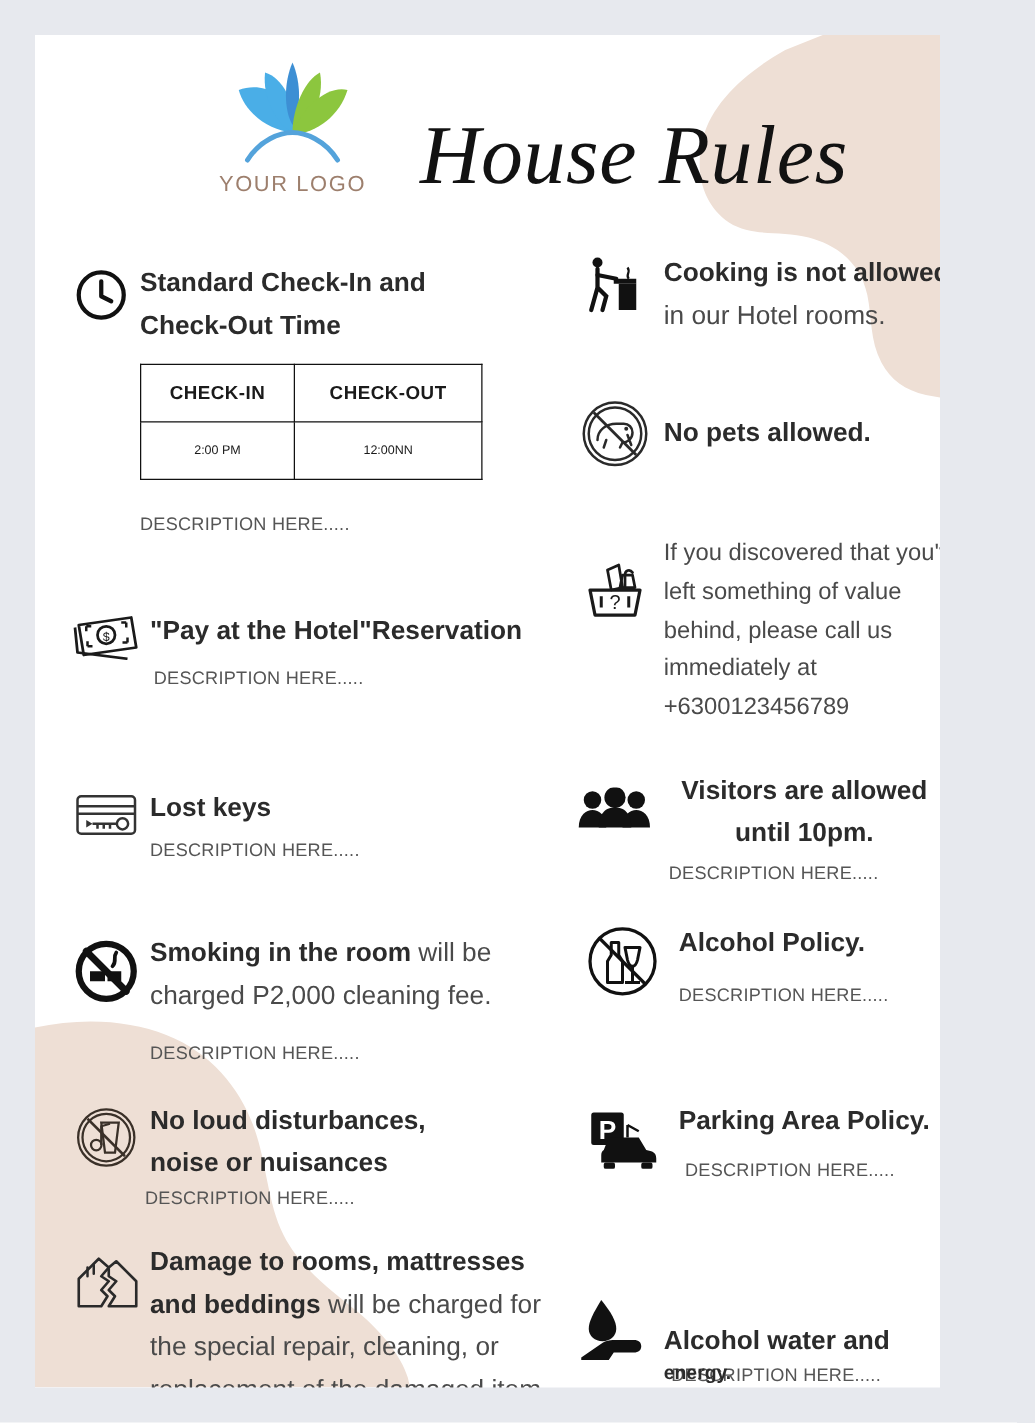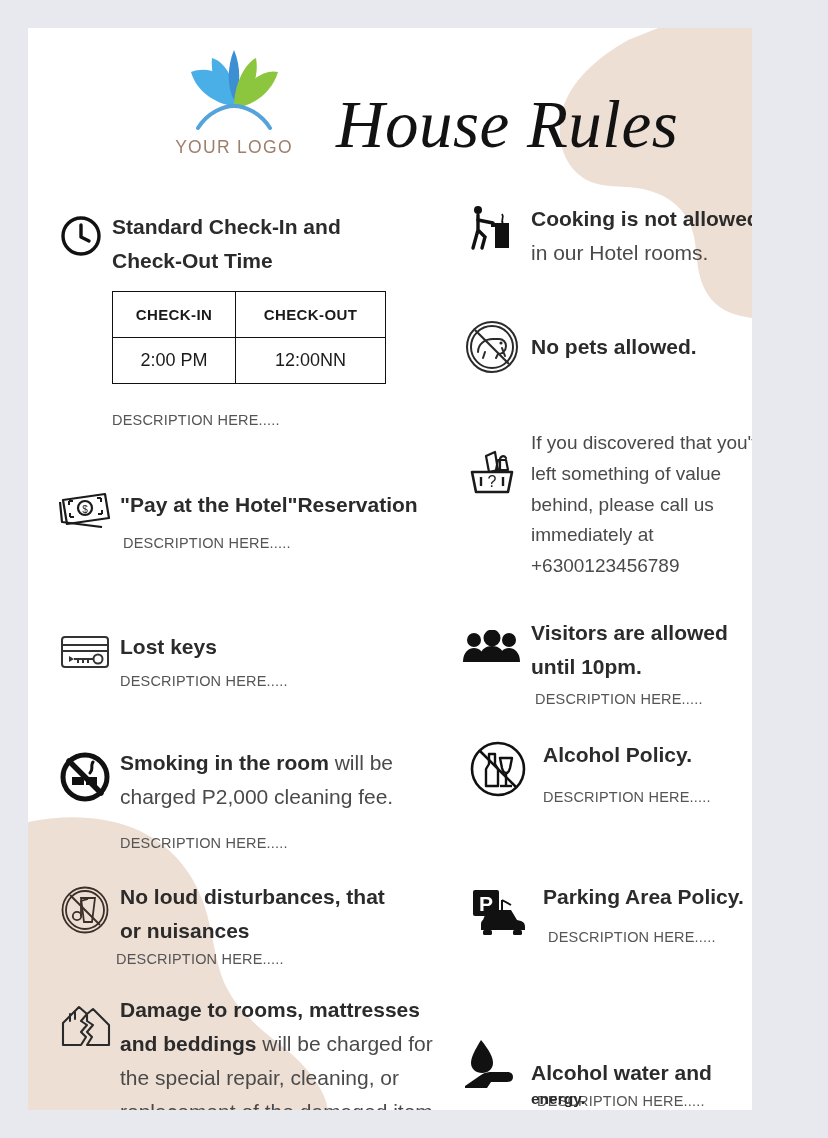--- a/index.html
+++ b/index.html
@@ -123,21 +123,21 @@
     text-align: center;
     color: #1a1a1a;
   }
   .ci-table th {
     font-size: 15px;
     font-weight: bold;
     letter-spacing: 0.4px;
     height: 46px;
   }
   .ci-table td {
-    font-size: 18px;
+    font-size: 10px;
     font-weight: normal;
     height: 46px;
     margin-left: 32px;
   }
 
   .overlap-wrap { position: relative; height: 24px; }
   .overlap-wrap > span { position: absolute; left: 0; top: 0; white-space: nowrap; }
   .overlap-wrap .ov-a { left: 6px; }
   .overlap-wrap .ov-b { left: 0px; font-weight: bold; font-size: 15.5px; color: #2b2b2b; }
 </style>
@@ -270,21 +270,21 @@
         <svg width="56" height="56" viewBox="0 0 56 56">
           <circle cx="28" cy="28" r="22.5" fill="none" stroke="#3a3028" stroke-width="1.8"></circle>
           <circle cx="28" cy="28" r="19" fill="none" stroke="#3a3028" stroke-width="1.8"></circle>
           <path d="M24 16 L38 16 L35 40 L27 40 Z" fill="none" stroke="#3a3028" stroke-width="1.8"></path>
           <circle cx="20" cy="34" r="4.2" fill="none" stroke="#3a3028" stroke-width="1.8"></circle>
           <path d="M24 34 L24 19 L31 17" fill="none" stroke="#3a3028" stroke-width="1.8"></path>
           <line x1="13" y1="13" x2="43" y2="43" stroke="#3a3028" stroke-width="2"></line>
         </svg>
       </div>
       <div class="txt-cell">
-        <div class="rule-title" style="max-width:265px;">No loud disturbances, that or nuisances</div>
+        <div class="rule-title" style="max-width:265px;">No loud disturbances, noise or nuisances</div>
         <div class="desc" style="margin-top:0px; margin-left:-4px;">DESCRIPTION HERE.....</div>
       </div>
     </div>
 
     <div class="rule" style="top:805px; left:0; width:420px;">
       <div class="icon-cell" style="width:70px; padding-top:8px;">
         <svg width="56" height="50" viewBox="0 0 56 50">
           <path d="M6 22 L22 6 L30 13 L24 20 L30 24 L24 31 L29 36 L24 44 L6 44 Z" fill="none" stroke="#2a2a2a" stroke-width="2.1" stroke-linejoin="round"></path>
           <path d="M30 13 L36 8 L52 24 L52 44 L30 44 L35 36 L30 31 L36 24 L30 20 Z" fill="none" stroke="#2a2a2a" stroke-width="2.1" stroke-linejoin="round"></path>
           <path d="M13 13 L13 20 M18 11 L18 18" stroke="#2a2a2a" stroke-width="2" stroke-linecap="round"></path>
@@ -357,21 +357,21 @@
         <svg width="60" height="38" viewBox="0 0 60 38">
           <circle cx="12" cy="10" r="7" fill="#111"></circle>
           <path d="M1 32 C 1 22 7 18 12 18 C 17 18 23 22 23 32 Z" fill="#111"></path>
           <circle cx="47" cy="10" r="7" fill="#111"></circle>
           <path d="M36 32 C 36 22 42 18 47 18 C 52 18 58 22 58 32 Z" fill="#111"></path>
           <circle cx="30" cy="8" r="8.5" fill="#111"></circle>
           <path d="M17 32 C 17 20 23 16 30 16 C 37 16 43 20 43 32 Z" fill="#111"></path>
         </svg>
       </div>
       <div class="txt-cell">
-        <div class="rule-title" style="max-width:225px;">Visitors are allowed until 10pm.</div>
+        <div class="rule-title" style="max-width:225px;text-align:center;">Visitors are allowed until 10pm.</div>
         <div class="desc" style="margin-top:4px; margin-left:4px;">DESCRIPTION HERE.....</div>
       </div>
     </div>
 
     <div class="rule" style="top:550px; left:0; width:345px;">
       <div class="icon-cell" style="width:90px; padding-top:0px;">
         <svg width="62" height="62" viewBox="0 0 62 62">
           <circle cx="31" cy="31" r="26" fill="none" stroke="#111" stroke-width="2.6"></circle>
           <path d="M22 16 L28 16 L28 26 L31 31 L31 48 L19 48 L19 31 L22 26 Z" fill="none" stroke="#111" stroke-width="2.4" stroke-linejoin="round"></path>
           <path d="M33 20 L45 20 L43 30 C 42 34 40 35 39 35 C 38 35 36 34 35 30 Z" fill="none" stroke="#111" stroke-width="2.4" stroke-linejoin="round"></path>

